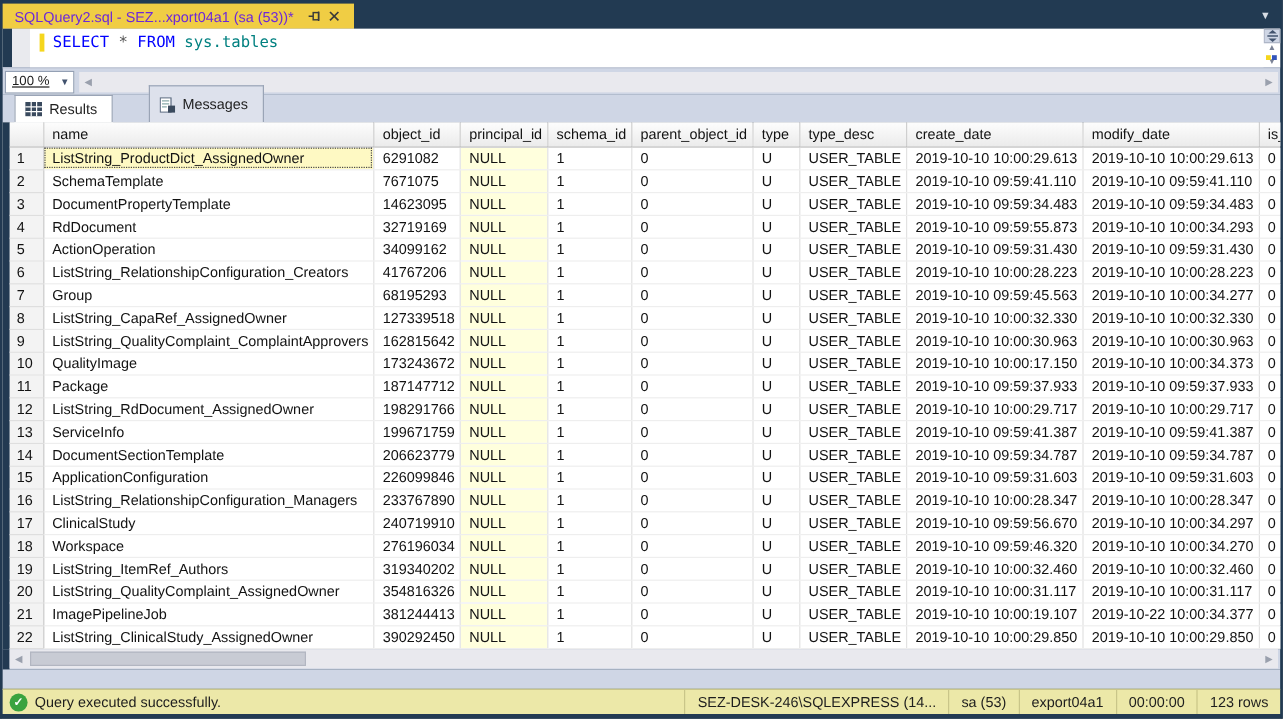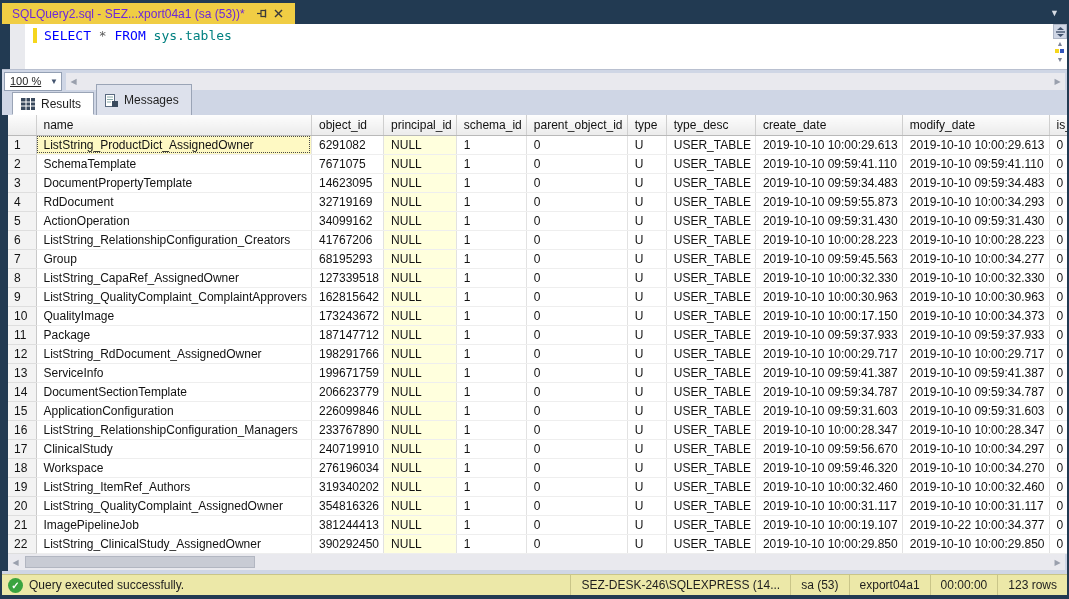--- a/index.html
+++ b/index.html
@@ -16,21 +16,21 @@
   .doc-tab {
     margin-left:0; height:21px; background:#f0cd44; color:#6d28d9;
     display:flex; align-items:center; padding:0 8px 0 10px; font-size:12px;
     white-space:nowrap; cursor:default;
   }
   .doc-tab .tab-title { margin-right:10px; }
   .tab-icon-btn { width:16px; height:16px; display:flex; align-items:center; justify-content:center; color:#3a3a3a; }
   .tab-icon-btn svg { display:block; }
   .tabbar-chevron { margin-left:auto; margin-bottom:6px; margin-right:8px; color:#d7dce4; font-size:9px; }
   
-  .editor-row { height:45px; background:#fff; display:flex; flex:0 0 auto; }
+  .editor-row { height:32px; background:#fff; display:flex; flex:0 0 auto; }
   .editor-leftborder { width:8px; background:#223a52; flex:0 0 auto; }
   .editor-gutter { width:15px; background:#e9eaee; flex:0 0 auto; }
   .editor-body { flex:1 1 auto; position:relative; background:#fff; font-family:"DejaVu Sans Mono","Liberation Mono",monospace; font-size:13px; }
   .change-bar { position:absolute; left:8px; top:4px; width:4px; height:15px; background:#f5d61d; }
   .code-line { position:absolute; left:19px; top:4px; white-space:pre; }
   .tok-kw { color:#0000ff; }
   .tok-op { color:#5a5a5a; }
   .tok-obj { color:#008080; }
   .editor-rail { width:14px; flex:0 0 auto; display:flex; flex-direction:column; align-items:center; background:#fff; }
   .splitter-btn { width:14px; height:15px; background:#cfd6e5; border:1px solid #aeb6c6; display:flex; align-items:center; justify-content:center; }
@@ -40,21 +40,21 @@
   .mark-b { position:absolute; left:5px; top:1px; width:4px; height:4px; background:#3355bb; }
   
   .zoomrow { height:23px; background:#cfd6e5; display:flex; align-items:center; flex:0 0 auto; border-top:1px solid #b9c0d0; }
   .zoom-combo { margin-left:2px; width:58px; height:19px; background:#fff; border:1px solid #94a0b4; display:flex; align-items:center; font-size:11px; color:#1e1e1e; }
   .zoom-combo .zoom-value { flex:1; padding-left:5px;text-decoration:underline; }
   .zoom-combo .combo-arrow { width:14px; font-size:8px; color:#42536e; text-align:center; }
   .hscroll { flex:1; height:17px; margin:0 2px 0 4px; background:#e9e9ee; display:flex; align-items:center; }
   .scroll-arrow { width:15px; text-align:center; font-size:8px; color:#9aa0ad; }
   .hscroll .track { flex:1; }
   
-  .resulttabs { height:23px; background:#cfd6e5; display:flex; align-items:flex-end; padding-left:10px; flex:0 0 auto; }
+  .resulttabs { height:23px; background:#cfd6e5; display:flex; align-items:flex-end; padding-left:10px; flex:0 0 auto;gap:28px; }
   .rtab { height:22px; display:flex; align-items:center; gap:6px; padding:0 12px 0 8px; font-size:12px; color:#1e1e1e; border:1px solid #9aa4b6; border-bottom:none; }
   .rtab.active { background:#fff; height:23px; border-bottom:1px solid #fff; }
   .rtab.inactive { background:#dde1ec; margin-left:2px; height:31px; }
   .rtab svg { display:block; }
   
   .gridwrap { flex:0 0 auto; background:#fff; display:flex; }
   .grid-leftborder { width:6px; background:#223a52; flex:0 0 auto; }
   table.grid { border-collapse:collapse; table-layout:fixed; flex:0 0 auto; }
   table.grid th, table.grid td {
     font-size:12px; font-weight:normal; text-align:left; white-space:nowrap;

